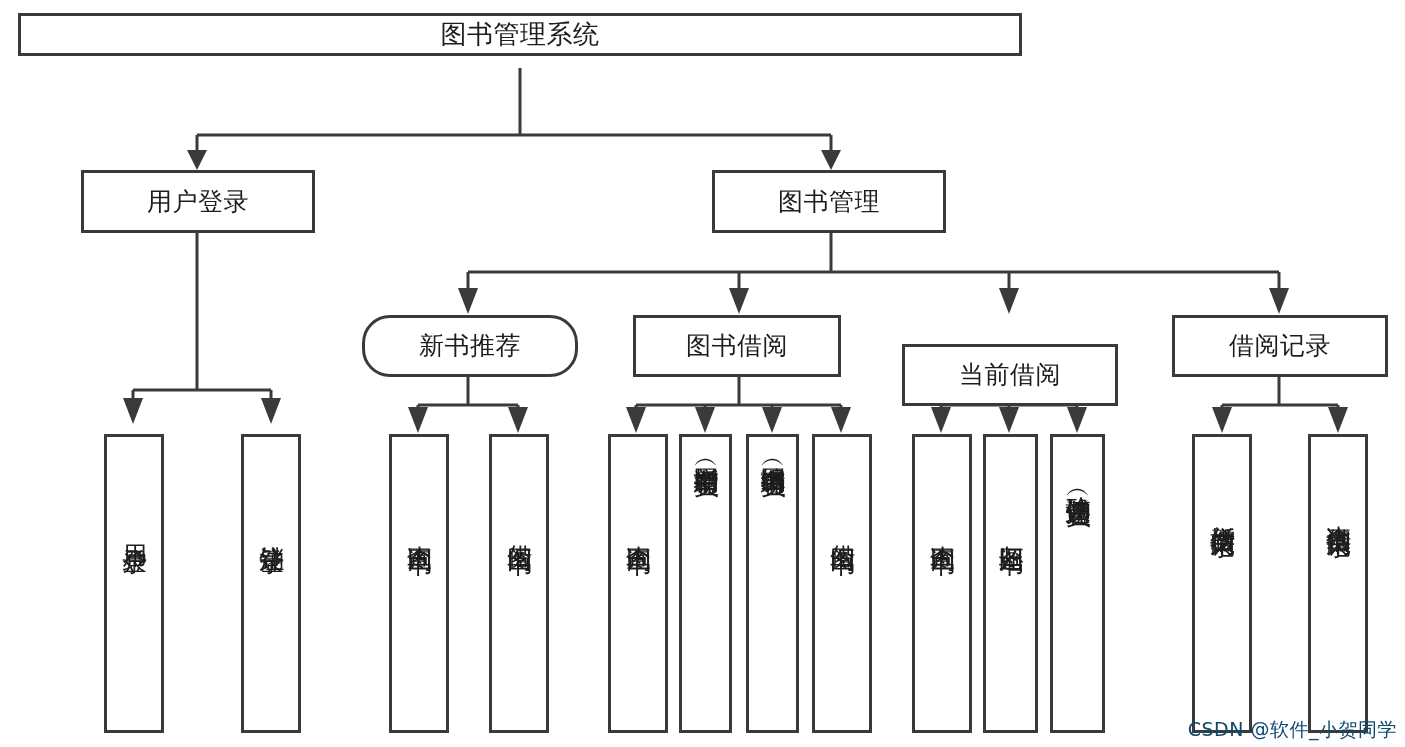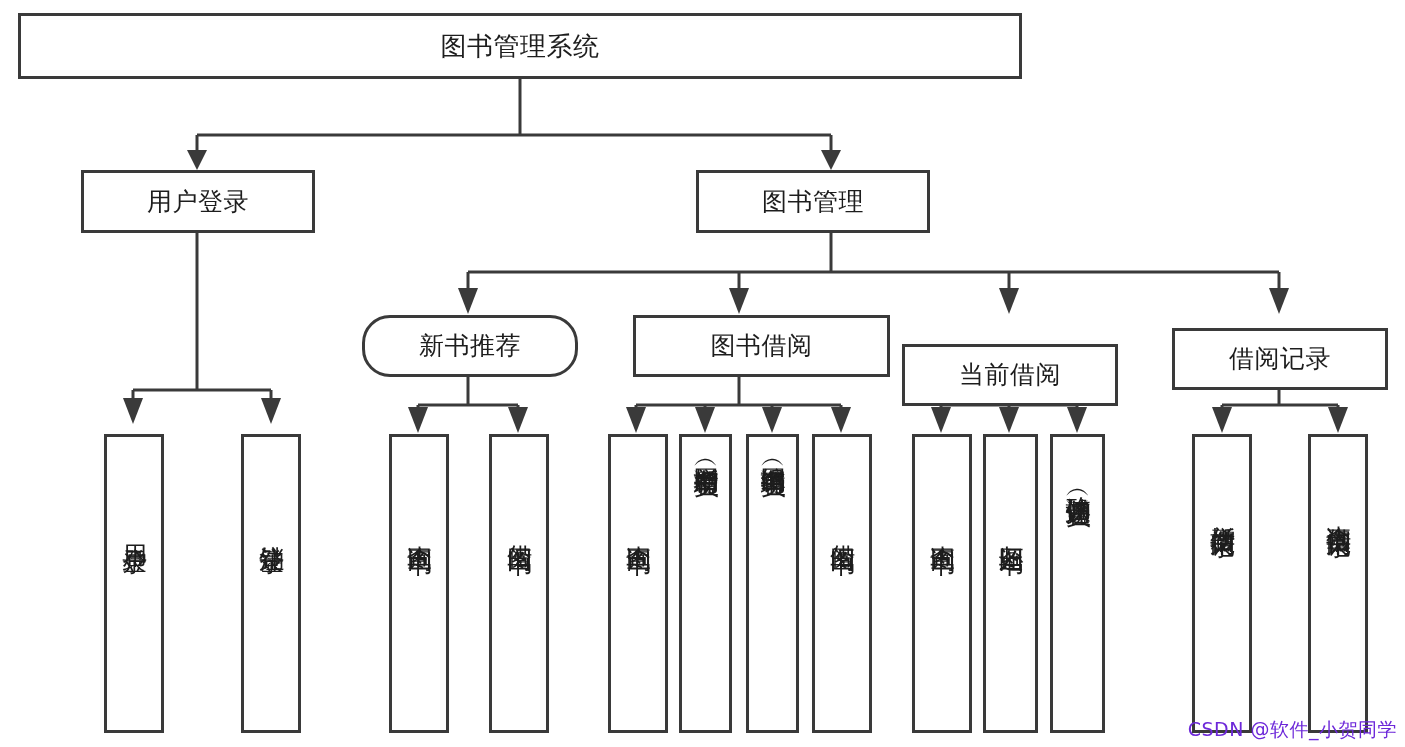--- a/index.html
+++ b/index.html
@@ -90,21 +90,21 @@
   .node.v.mid4 .lbl {
     padding-top: 30px;
   }
 
   
   #watermark {
     position: absolute;
     right: 8px;
     bottom: 4px;
     font-size: 19px;
-    color: #6d28d9;
+    color: #0c4a6e;
     white-space: nowrap;
     letter-spacing: 0.5px;
     font-family: "DejaVu Sans", "Liberation Sans", sans-serif;
   }
 </style>
 </head>
 <body>
 
 <div id="canvas">
 
@@ -165,45 +165,45 @@
     <polygon points="1067,407 1087,407 1077,433"></polygon>
 
     <line x1="1279" y1="377" x2="1279" y2="405"></line>
     <line x1="1222" y1="405" x2="1338" y2="405"></line>
     <line x1="1222" y1="405" x2="1222" y2="410"></line>
     <polygon points="1212,407 1232,407 1222,433"></polygon>
     <line x1="1338" y1="405" x2="1338" y2="410"></line>
     <polygon points="1328,407 1348,407 1338,433"></polygon>
   </svg>
 
-  <div class="node h root" style="left:18px; top:13px; width:1004px; height:66px;">
+  <div class="node h root" style="left:18px; top:13px; width:1004px; height:43px;">
     <span class="lbl">图书管理系统</span>
   </div>
 
   <div class="node h" style="left:81px; top:170px; width:234px; height:63px;">
     <span class="lbl">用户登录</span>
   </div>
 
-  <div class="node h" style="left:696px; top:170px; width:234px; height:63px;">
+  <div class="node h" style="left:712px; top:170px; width:234px; height:63px;">
     <span class="lbl">图书管理</span>
   </div>
 
   <div class="node h" style="left:362px; top:315px; width:216px; height:62px;border-radius:28px;">
     <span class="lbl">新书推荐</span>
   </div>
 
-  <div class="node h" style="left:633px; top:315px; width:257px; height:62px;text-align:center;">
+  <div class="node h" style="left:633px; top:315px; width:208px; height:62px;text-align:center;">
     <span class="lbl">图书借阅</span>
   </div>
 
   <div class="node h" style="left:902px; top:315px; width:216px; height:62px;margin-top:29px;">
     <span class="lbl">当前借阅</span>
   </div>
 
-  <div class="node h" style="left:1172px; top:328px; width:216px; height:62px;align-items:center;">
+  <div class="node h" style="left:1172px; top:315px; width:216px; height:62px;align-items:center;">
     <span class="lbl">借阅记录</span>
   </div>
 
   <div class="node v mid" style="left:104px; top:434px; width:60px; height:299px;">
     <span class="lbl">用户登录</span>
   </div>
 
   <div class="node v mid" style="left:241px; top:434px; width:60px; height:299px;">
     <span class="lbl">注销登录</span>
   </div>

